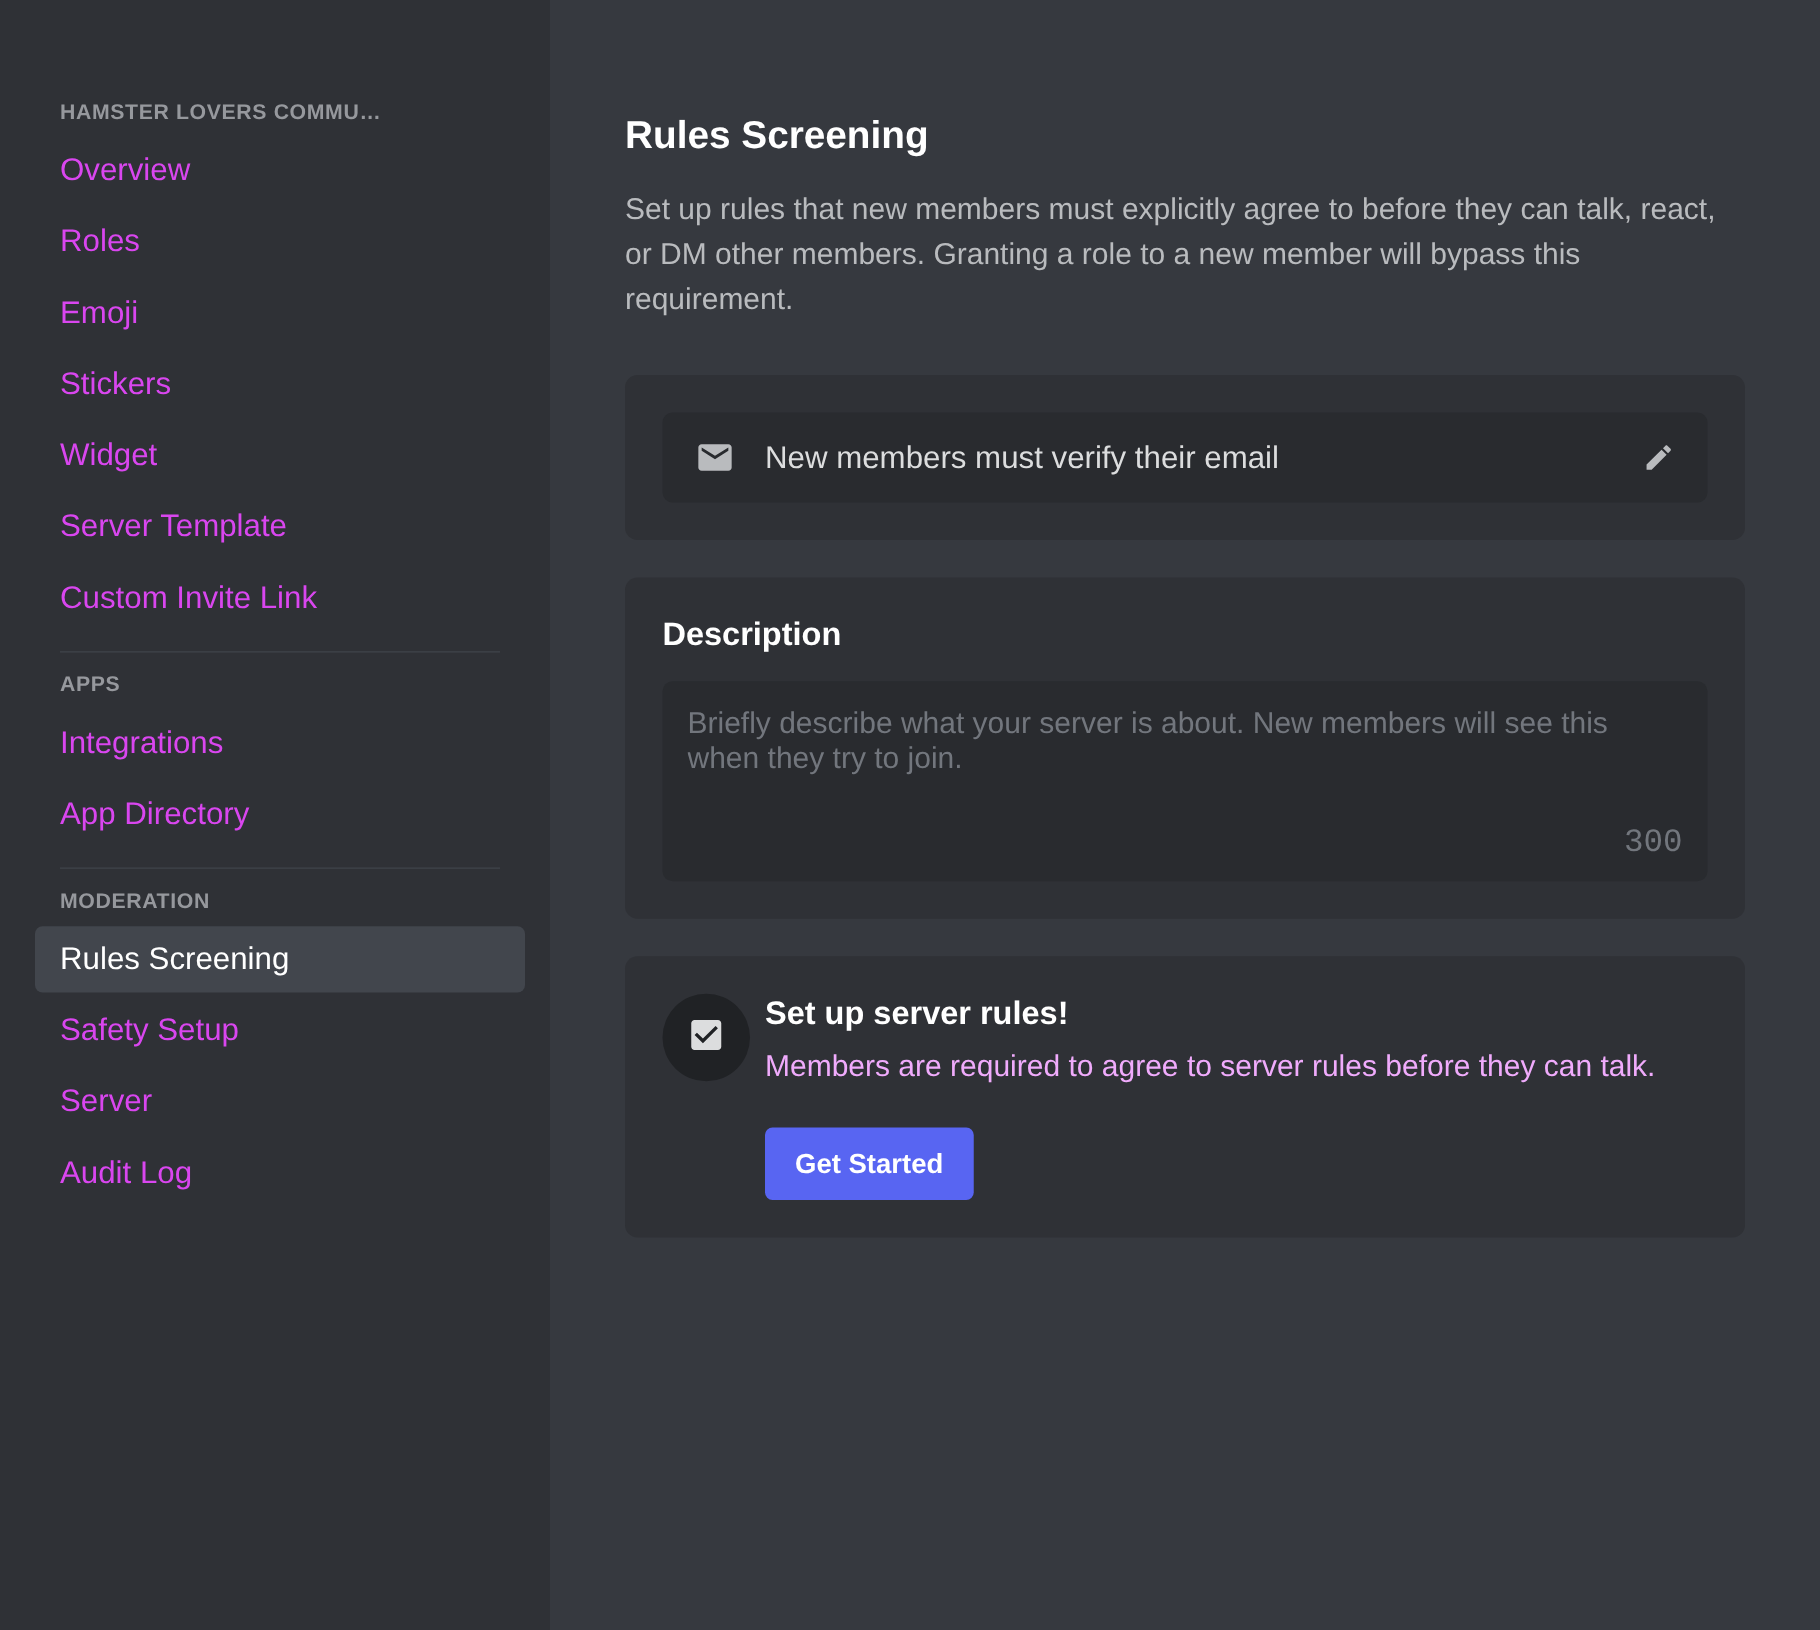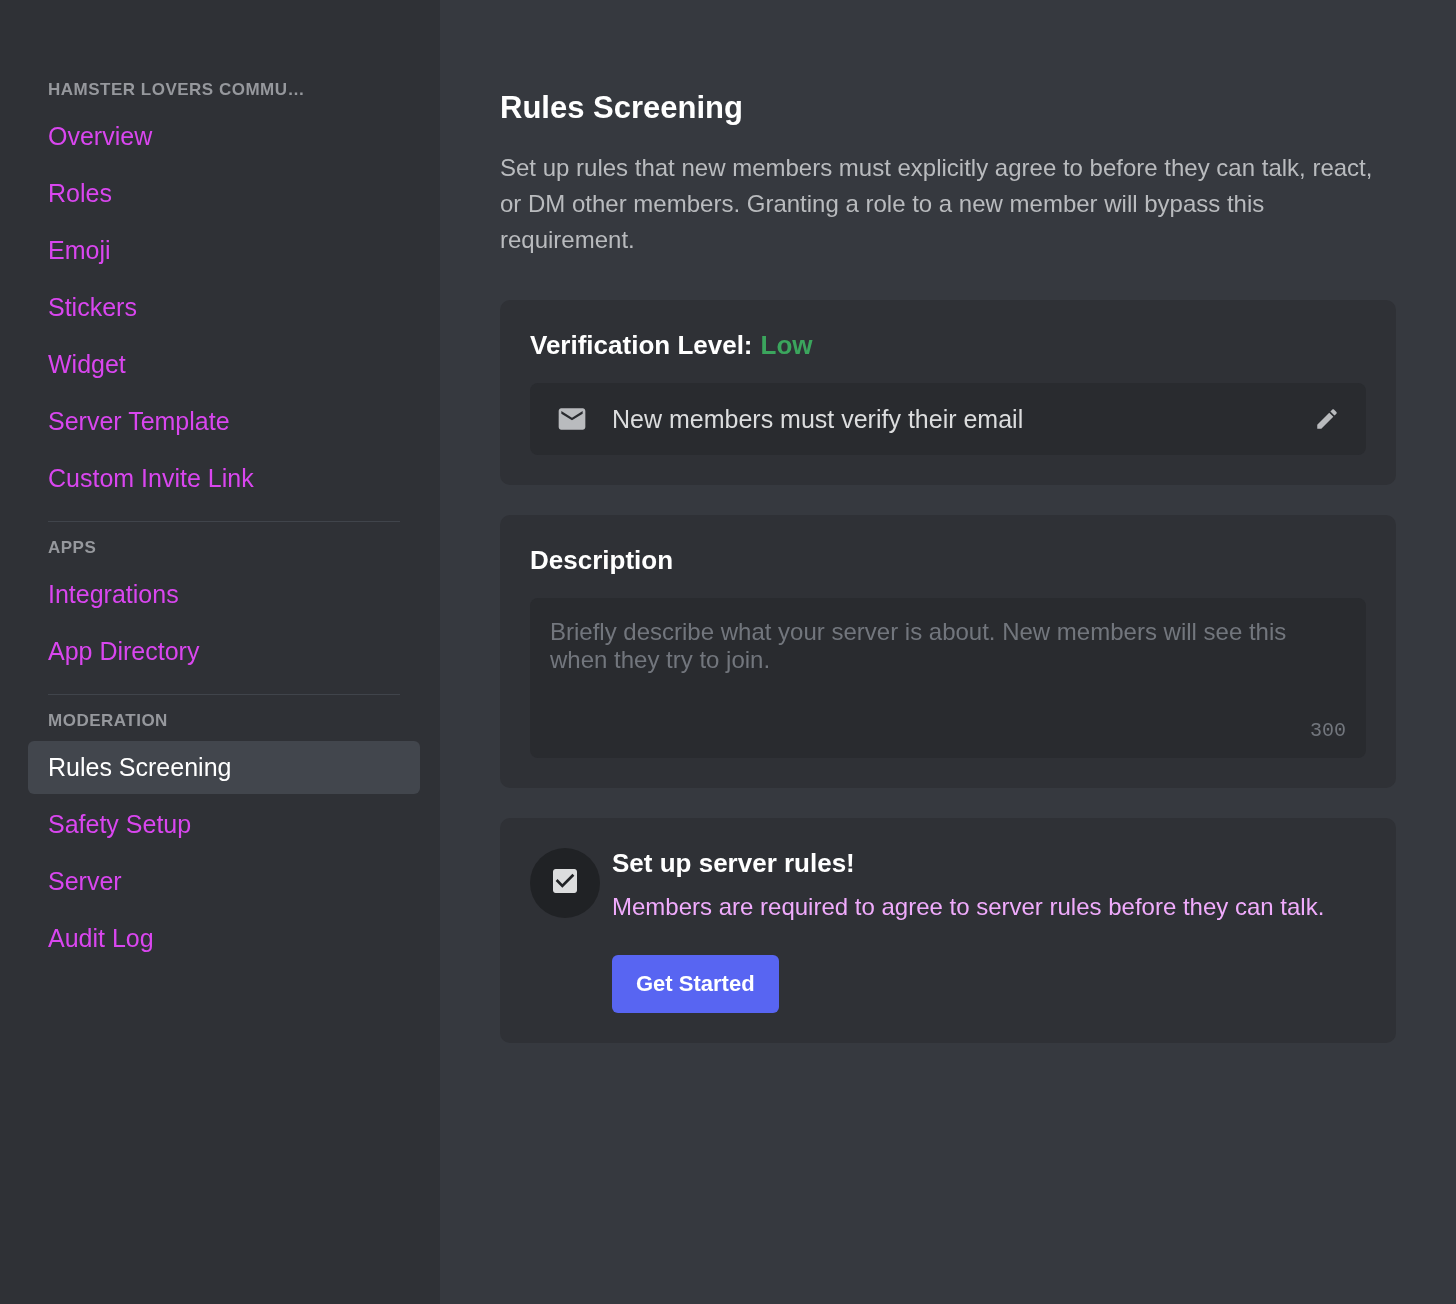--- a/index.html
+++ b/index.html
@@ -148,21 +148,21 @@
       min-height: 100px;
     }
     .description-textarea::placeholder {
       color: #72767d;
     }
     .char-count {
       position: absolute;
       bottom: 16px;
       right: 20px;
       color: #72767d;
-      font-size: 20px;
+      font-size: 26px;
       font-family: "Courier New", monospace;
     }
     .rules-card {
       display: flex;
       gap: 12px;
       align-items: flex-start;
     }
     .rules-icon-circle {
       width: 70px;
       height: 70px;
@@ -230,24 +230,20 @@
   <div class="sidebar-item">Safety Setup</div>
   <div class="sidebar-item">Server</div>
   <div class="sidebar-item">Audit Log</div>
 </div>
 
 <div class="main">
   <h1 class="page-title">Rules Screening</h1>
   <p class="page-description">Set up rules that new members must explicitly agree to before they can talk, react, or DM other members. Granting a role to a new member will bypass this requirement.</p>
 
   <div class="card">
-    <div class="verification-row">
-      <span class="verification-label">Verification Level: </span>
-      <span class="verification-value">Low</span>
-    </div>
     <div class="verification-box">
       <div class="verification-content">
         <span class="email-icon">
           <svg viewBox="0 0 24 24">
               <path d="M20 4H4c-1.1 0-1.99.9-1.99 2L2 18c0 1.1.9 2 2 2h16c1.1 0 2-.9 2-2V6c0-1.1-.9-2-2-2zm0 4l-8 5-8-5V6l8 5 8-5v2z"></path>
             </svg>
         </span>
         <span class="verification-text">New members must verify their email</span>
       </div>
       <span class="edit-icon">

